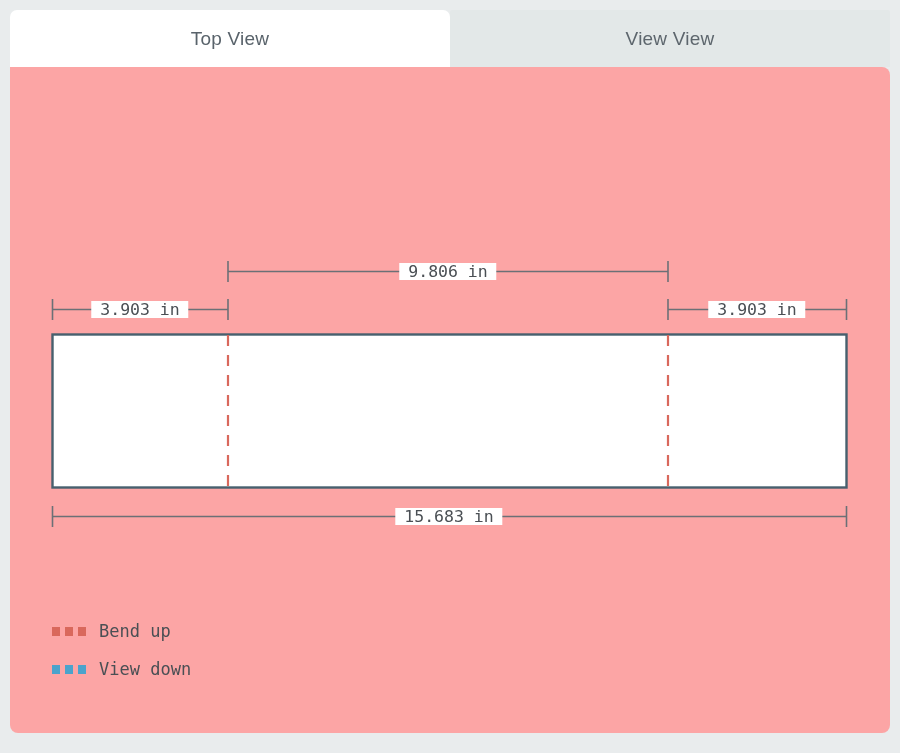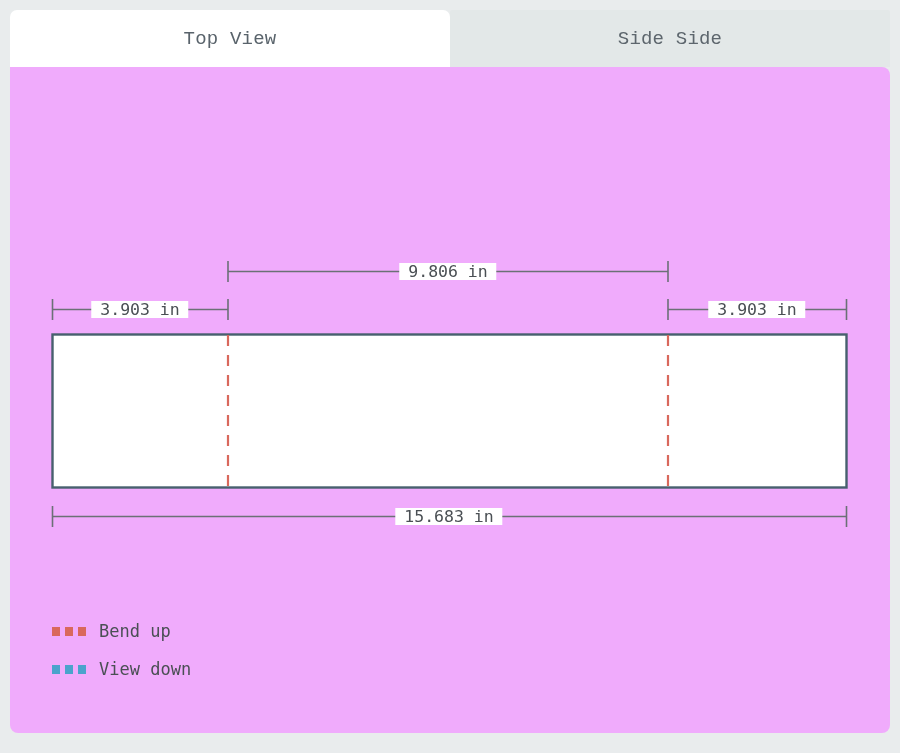--- a/index.html
+++ b/index.html
@@ -24,21 +24,20 @@
     height: 723px;
   }
 
   
   #tab-strip {
     position: absolute;
     left: 0;
     top: 0;
     width: 880px;
     height: 57px;
-    font-family: Liberation Mono, monospace;
   }
   .tab {
     position: absolute;
     top: 0;
     height: 57px;
     display: flex;
     align-items: center;
     justify-content: center;
     font-size: 19px;
     letter-spacing: 0.2px;
@@ -64,21 +63,21 @@
     z-index: 1;
   }
 
   
   #tab-panel {
     position: absolute;
     left: 0;
     top: 57px;
     width: 880px;
     height: 666px;
-    background: #f0abfc;
+    background: #fca5a5;
     border-bottom-left-radius: 8px;
     border-bottom-right-radius: 8px;
     border-top-right-radius: 8px;
     z-index: 2;
   }
 
   
   #drawing {
     position: absolute;
     left: 0;
@@ -145,21 +144,21 @@
 </head>
 <body>
 
 <div id="tab-widget">
 
   <div id="tab-strip">
     <div class="tab active">
       <span>Top View</span>
     </div>
     <div class="tab inactive">
-      <span>Side Side</span>
+      <span>View View</span>
     </div>
   </div>
 
   <div id="tab-panel">
 
     <div id="drawing">
 
       <svg id="drawing-svg" width="880" height="666">
 
         <g stroke="#6b7076" stroke-width="1.6">

